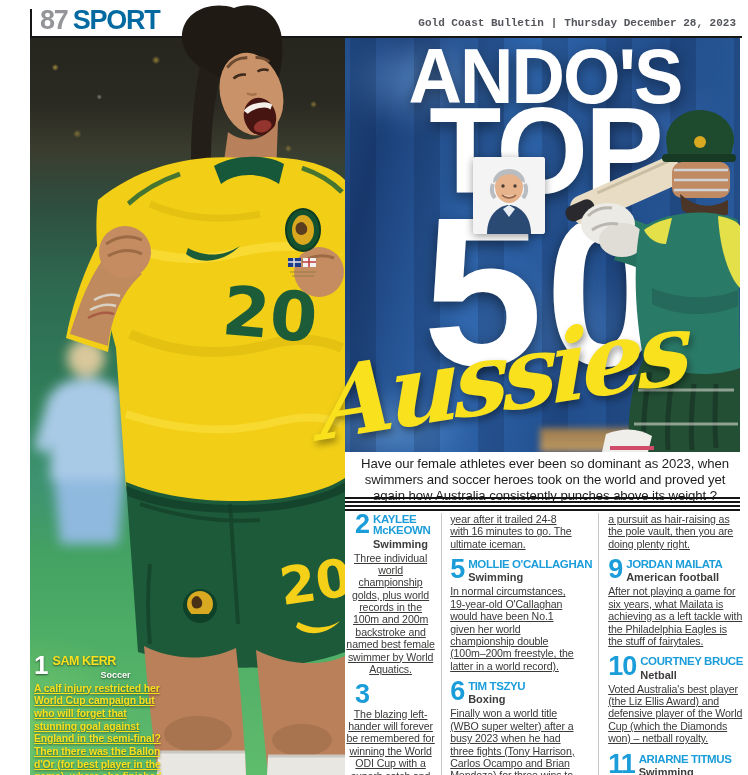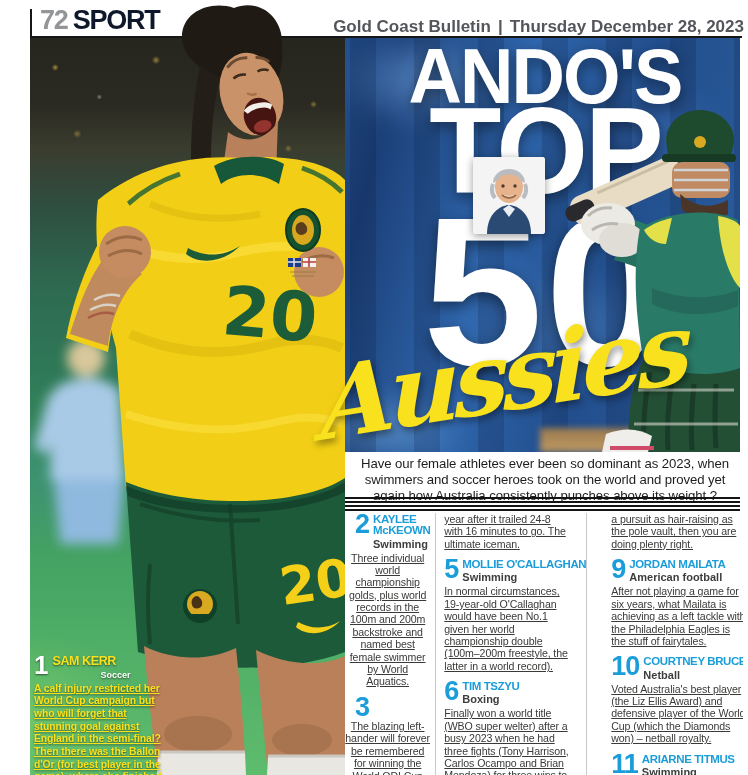--- a/index.html
+++ b/index.html
@@ -4,22 +4,22 @@
 <style>
   html,body{margin:0;padding:0;background:#888;}
   .page{position:relative;width:748px;height:775px;background:#fff;overflow:hidden;
         font-family:"Liberation Sans",sans-serif;margin:0 auto;}
 
   
   .hdr-rule-v{position:absolute;left:30px;top:9px;width:2px;height:27px;background:#161616;}
   .hdr-rule-h{position:absolute;left:30px;right:6px;top:36px;height:2px;background:#161616;}
   .hdr-left{position:absolute;left:40px;top:5px;font-weight:bold;font-size:27px;letter-spacing:-1.2px;}
   .hdr-num{color:#939598;}
-  .hdr-sec{color:#0f172a;margin-left:5px;}
-  .hdr-right{position:absolute;right:4px;top:17px;font-size:17px;font-weight:bold;color:#54565b;}
+  .hdr-sec{color:#0369a1;margin-left:5px;}
+  .hdr-right{position:absolute;right:12px;top:17px;font-size:11px;font-weight:bold;color:#54565b;font-family:Liberation Mono, monospace;}
   .hdr-right .sep{margin:0 7px;color:#54565b;}
 
   
   .montage{position:absolute;left:30px;top:38px;width:710px;height:414px;overflow:hidden;z-index:1;
     background:linear-gradient(104deg,#152f5a 0%,#1d4a86 16%,#2a62a8 30%,#1b3f77 46%,#2f66ad 62%,#224e8c 78%,#2c5fa0 100%);}
   .m-spots{position:absolute;inset:0;filter:blur(12px);opacity:.65;background-image:
     radial-gradient(90px 60px at 12% 18%, #5c8fd0 0%, transparent 70%),
     radial-gradient(120px 70px at 55% 10%, #6ea2de 0%, transparent 70%),
     radial-gradient(100px 80px at 88% 22%, #3b6cb4 0%, transparent 70%),
     radial-gradient(160px 90px at 75% 70%, #4b7fc0 0%, transparent 70%),
@@ -76,41 +76,41 @@
 
   
   .intro{position:absolute;left:352px;top:456px;width:386px;z-index:7;text-align:center;
     font-size:13.2px;line-height:1.2;color:#1d1d1b;letter-spacing:-.1px;}
   .rules{position:absolute;left:345px;top:497px;width:395px;z-index:7;}
   .rules div{height:2px;background:#141414;margin-bottom:2px;}
   .cols{position:absolute;left:345px;top:513px;width:398px;height:262px;display:flex;overflow:hidden;z-index:7;}
   .col{box-sizing:border-box;}
   .col0{width:97px;}
   .col1x{width:136px;border-left:1px solid #c9c9c9;margin-left:5px;padding-left:8px;}
-  .col2x{flex:1;border-left:1px solid #c9c9c9;margin-left:15px;padding-left:24px;}
+  .col2x{flex:1;border-left:1px solid #c9c9c9;margin-left:21px;padding-left:9px;}
   .entry{margin-bottom:8px;}
   .ehead{display:flex;align-items:flex-start;color:#1b9dd9;margin-bottom:1px;}
   .rank{font-size:27px;font-weight:bold;line-height:.82;margin-right:4px;letter-spacing:-1px;}
   .nmw{padding-top:1px;}
   .nm{display:block;font-size:11.5px;font-weight:bold;line-height:.98;letter-spacing:-.4px;}
   .sp{display:block;font-size:11px;font-weight:bold;color:#3d3d3c;margin-top:1px;}
   .body{margin:2px 0 0 0;font-size:10.6px;line-height:1.17;color:#3a3a39;letter-spacing:-.1px;text-decoration:underline;}
   .cont{margin:0 0 8px 0;}
   .col0 .body{text-align:center;}
   .col0 .ehead{margin-left:10px;}
   .col1x .nm,.col2x .nm{white-space:nowrap;}
 </style>
 </head>
 <body>
 
 <div class="page">
 
   <div class="hdr-rule-v"></div>
   <div class="hdr-left">
-    <span class="hdr-num">72</span><span class="hdr-sec">SPORT</span>
+    <span class="hdr-num">87</span><span class="hdr-sec">SPORT</span>
   </div>
   <div class="hdr-right">
     <span>Gold Coast Bulletin</span><span class="sep">|</span><span>Thursday December 28, 2023</span>
   </div>
   <div class="hdr-rule-h"></div>
 
   <div class="montage">
     <div class="m-spots"></div>
     <div class="m-streaks"></div>
     <div class="m-pitch"></div>

